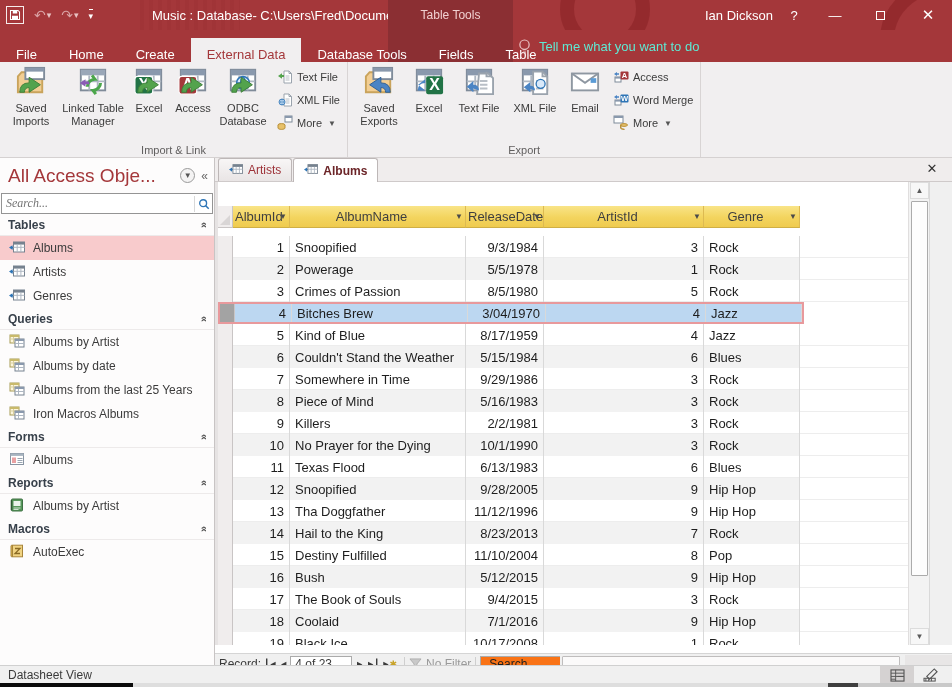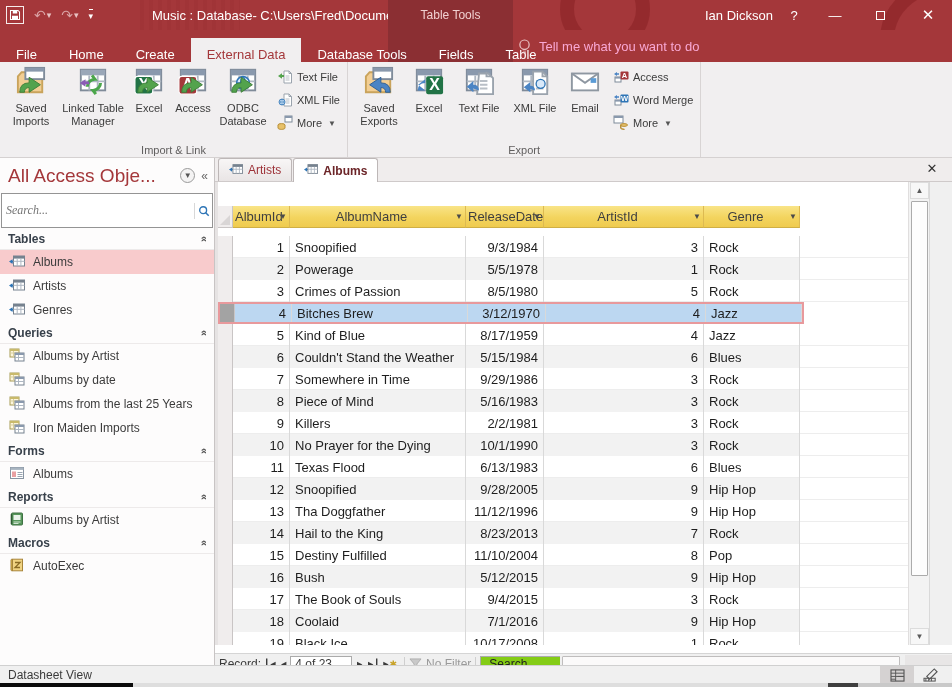--- a/index.html
+++ b/index.html
@@ -24,21 +24,21 @@
   #btn-min{ left:818px; } #btn-restore{ left:863px; } #btn-close{ left:911px; font-size:15px; }
   .restore-glyph { width:9px; height:9px; border:1px solid #fff; position:relative; background:#A4373A; }
   .restore-glyph:before { content:""; position:absolute; left:2px; top:-3px; width:9px; height:9px; border:1px solid #fff; z-index:-1; }
 
   
   #tabrow { position:absolute; top:30px; left:0; width:952px; height:32px; background:#A4373A; overflow:hidden; }
   #ctx-tab-patch { position:absolute; left:388px; top:0; width:125px; height:32px; background:#8B2F33; }
   #tabs { position:absolute; left:0; top:8px; height:32px; display:flex; }
   .rtab { position:relative; height:32px; display:flex; align-items:center; padding:0 16px; color:#fff; font-size:13px; white-space:nowrap; }
   .rtab.selected { background:#F1EFF0; color:#A4373A; }
-  #tellme { position:absolute; left:518px; top:0; height:32px; display:flex; align-items:center; gap:8px; color:#f9a8d4; font-size:13px; }
+  #tellme { position:absolute; left:518px; top:0; height:32px; display:flex; align-items:center; gap:8px; color:#5eead4; font-size:13px; }
   .bulb { width:13px; height:17px; }
 
   
   #ribbon { position:absolute; top:62px; left:0; width:952px; height:96px; background:#F1EFF0; border-bottom:1px solid #D5D1D1; display:flex; }
   .rgroup { position:relative; height:95px; border-right:1px solid #D8D4D4; padding:1px 3px 14px 3px; display:flex; align-items:flex-start; }
   .rgroup-label { position:absolute; bottom:1px; left:0; right:0; text-align:center; font-size:11px; color:#605E5E; }
   .bigbtn { height:80px; display:flex; flex-direction:column; align-items:center; padding-top:3px; font-size:11px; color:#3B3B3B; text-align:center; line-height:1.2; cursor:default; }
   .bigbtn svg { flex:0 0 auto; }
   .bigbtn .lbl { margin-top:3px; }
   .smallstack { display:flex; flex-direction:column; gap:5px; padding:5px 4px 0 6px; }
@@ -47,21 +47,21 @@
 
   
   #content { position:absolute; top:158px; left:0; width:952px; height:507px; }
 
   
   #navpane { position:absolute; left:0; top:0; width:215px; height:507px; background:#FDFCFC; border-right:1px solid #C8C4C4; overflow:hidden; }
   #nav-title-row { height:35px; display:flex; align-items:center; padding:0 6px 0 8px; }
   #nav-title { color:#A4373A; font-size:19px; flex:1; white-space:nowrap; overflow:hidden; }
   .nav-title-btn { color:#666; font-size:12px; margin-left:6px; }
   .circ-dd { width:15px; height:15px; border-radius:50%; border:1px solid #9a9a9a; background:#F4F3F3; display:inline-flex; align-items:center; justify-content:center; font-size:8px; color:#555; }
-  #nav-search-row { margin:0 1px; height:35px; border:1px solid #949494; background:#fff; display:flex; align-items:center; }
+  #nav-search-row { margin:0 1px; height:21px; border:1px solid #949494; background:#fff; display:flex; align-items:center; }
   #nav-search-input { flex:1; border:0; outline:0; font-family:"Liberation Serif",serif; font-style:italic; font-size:12px; color:#444; padding:0 4px; background:transparent; }
   .searchglass { width:18px; height:16px; border-left:1px solid #D8D8D8; display:flex; align-items:center; justify-content:center; }
   .nav-section-hdr { height:22px; display:flex; align-items:center; padding:0 8px; font-size:12px; font-weight:bold; color:#38414B; border-bottom:1px solid #EDEAEA; }
   .nav-section-hdr .chev { margin-left:auto; color:#555; font-size:11px; transform:rotate(-90deg); }
   .nav-item { height:24px; display:flex; align-items:center; gap:8px; padding-left:9px; font-size:12px; color:#3B3B3B; }
   .nav-item.selected { background:#F8CBCC; }
 
   
   #docarea { position:absolute; left:215px; top:0; width:737px; height:507px; background:#fff; }
   #doctabs { position:absolute; left:0; top:0; width:737px; height:24px; background:#F0EDED; border-bottom:1px solid #CFCACA; display:flex; align-items:flex-end; padding-left:3px; }
@@ -97,21 +97,21 @@
   #sheet-rightstrip { position:absolute; left:714px; top:0; width:23px; height:463px; background:#F0F0F0; border-left:1px solid #D9D9D9; }
 
   
   #recordbar { position:absolute; left:0; top:487px; width:737px; height:20px; background:#F0F0F0; border-top:1px solid #D5D5D5; display:flex; align-items:center; font-size:12px; color:#3B3B3B;margin-top:8px; }
   #recordbar .seg { display:flex; align-items:center; gap:3px; padding:0 4px; }
   .navglyph { font-size:9px; color:#3b3b3b; letter-spacing:-1px; }
   #rec-pos { width:62px; height:16px; background:#fff; border:1px solid #ABABAB; display:flex; align-items:center; padding-left:4px; font-size:12px; }
   .newrec-star { color:#C8A227; font-size:9px; }
   .vsep { width:1px; height:14px; background:#CFCFCF; margin:0 4px; }
   #nofilter { display:flex; align-items:center; gap:4px; color:#9A9A9A; }
-  #rec-search { width:86px; height:16px; background:#84cc16; border:1px solid #ABABAB; font-size:12px; color:#1E1E1E; display:flex; align-items:center; padding-left:8px; }
+  #rec-search { width:86px; height:16px; background:#f97316; border:1px solid #ABABAB; font-size:12px; color:#1E1E1E; display:flex; align-items:center; padding-left:8px; }
   #hscroll { position:absolute; left:345px; top:1px; width:345px; height:18px; background:#F0F0F0; }
   #hthumb { position:absolute; left:2px; top:1px; width:338px; height:15px; background:#FBFAFA; border:1px solid #BFBDBD; border-radius:1px; }
   #hs-corner { position:absolute; left:690px; top:1px; width:47px; height:18px; background:#E8E6E6; }
 
   
   #statusbar { position:absolute; top:665px; left:0; width:952px; height:18px; background:#F0F0F0; border-top:1px solid #D0D0D0; display:flex; align-items:center; font-size:12px; color:#3B3B3B; }
   #status-left { padding-left:8px; }
   #status-views { position:absolute; right:4px; top:0; height:18px; display:flex; }
   .viewbtn { width:34px; height:18px; display:flex; align-items:center; justify-content:center; }
   .viewbtn.active { background:#D5D2D2; }
@@ -437,21 +437,21 @@
           </div>
           <div class="nav-item">
             <span><svg width="16" height="16" viewBox="0 0 16 16">
                 <rect x="1" y="2" width="9" height="8" fill="#FDF6DC" stroke="#A89B55"></rect>
                 <rect x="1" y="2" width="9" height="2" fill="#C9BA6B"></rect>
                 <path d="M1 6h9M4.5 4v6" stroke="#D8CFA0"></path>
                 <rect x="6" y="6" width="9" height="8" fill="#fff" stroke="#76828F"></rect>
                 <rect x="6" y="6" width="9" height="2" fill="#8A99AD"></rect>
                 <path d="M6 10.5h9M9.5 8v6" stroke="#AEB7C2"></path>
               </svg></span>
-            <span>Iron Maiden Imports</span>
+            <span>Iron Macros Albums</span>
           </div>
           <div class="nav-section-hdr">
             <span>Forms</span>
             <span class="chev">»</span>
           </div>
           <div class="nav-item">
             <span><svg width="16" height="16" viewBox="0 0 16 16">
                 <rect x="1.5" y="2.5" width="13" height="11" fill="#fff" stroke="#8894A2"></rect>
                 <rect x="1.5" y="2.5" width="13" height="2.4" fill="#A7B3BF"></rect>
                 <rect x="3" y="6.5" width="4" height="5.5" fill="#E9A0A2"></rect>
@@ -565,21 +565,21 @@
                   <div class="gcell r" style="width: 78px;">8/5/1980</div>
                   <div class="gcell r" style="width: 160px;">5</div>
                   <div class="gcell" style="width: 96px;">Rock</div>
                 </div>
               </div>
               <div class="grow alt sel">
                 <div class="gband">
                   <div class="selcell"></div>
                   <div class="gcell r" style="width: 57px;">4</div>
                   <div class="gcell" style="width: 176px;">Bitches Brew</div>
-                  <div class="gcell r" style="width: 78px;">3/12/1970</div>
+                  <div class="gcell r" style="width: 78px;">3/04/1970</div>
                   <div class="gcell r" style="width: 160px;">4</div>
                   <div class="gcell" style="width: 96px;">Jazz</div>
                 </div>
               </div>
               <div class="grow">
                 <div class="gband">
                   <div class="selcell"></div>
                   <div class="gcell r" style="width: 57px;">5</div>
                   <div class="gcell" style="width: 176px;">Kind of Blue</div>
                   <div class="gcell r" style="width: 78px;">8/17/1959</div>

